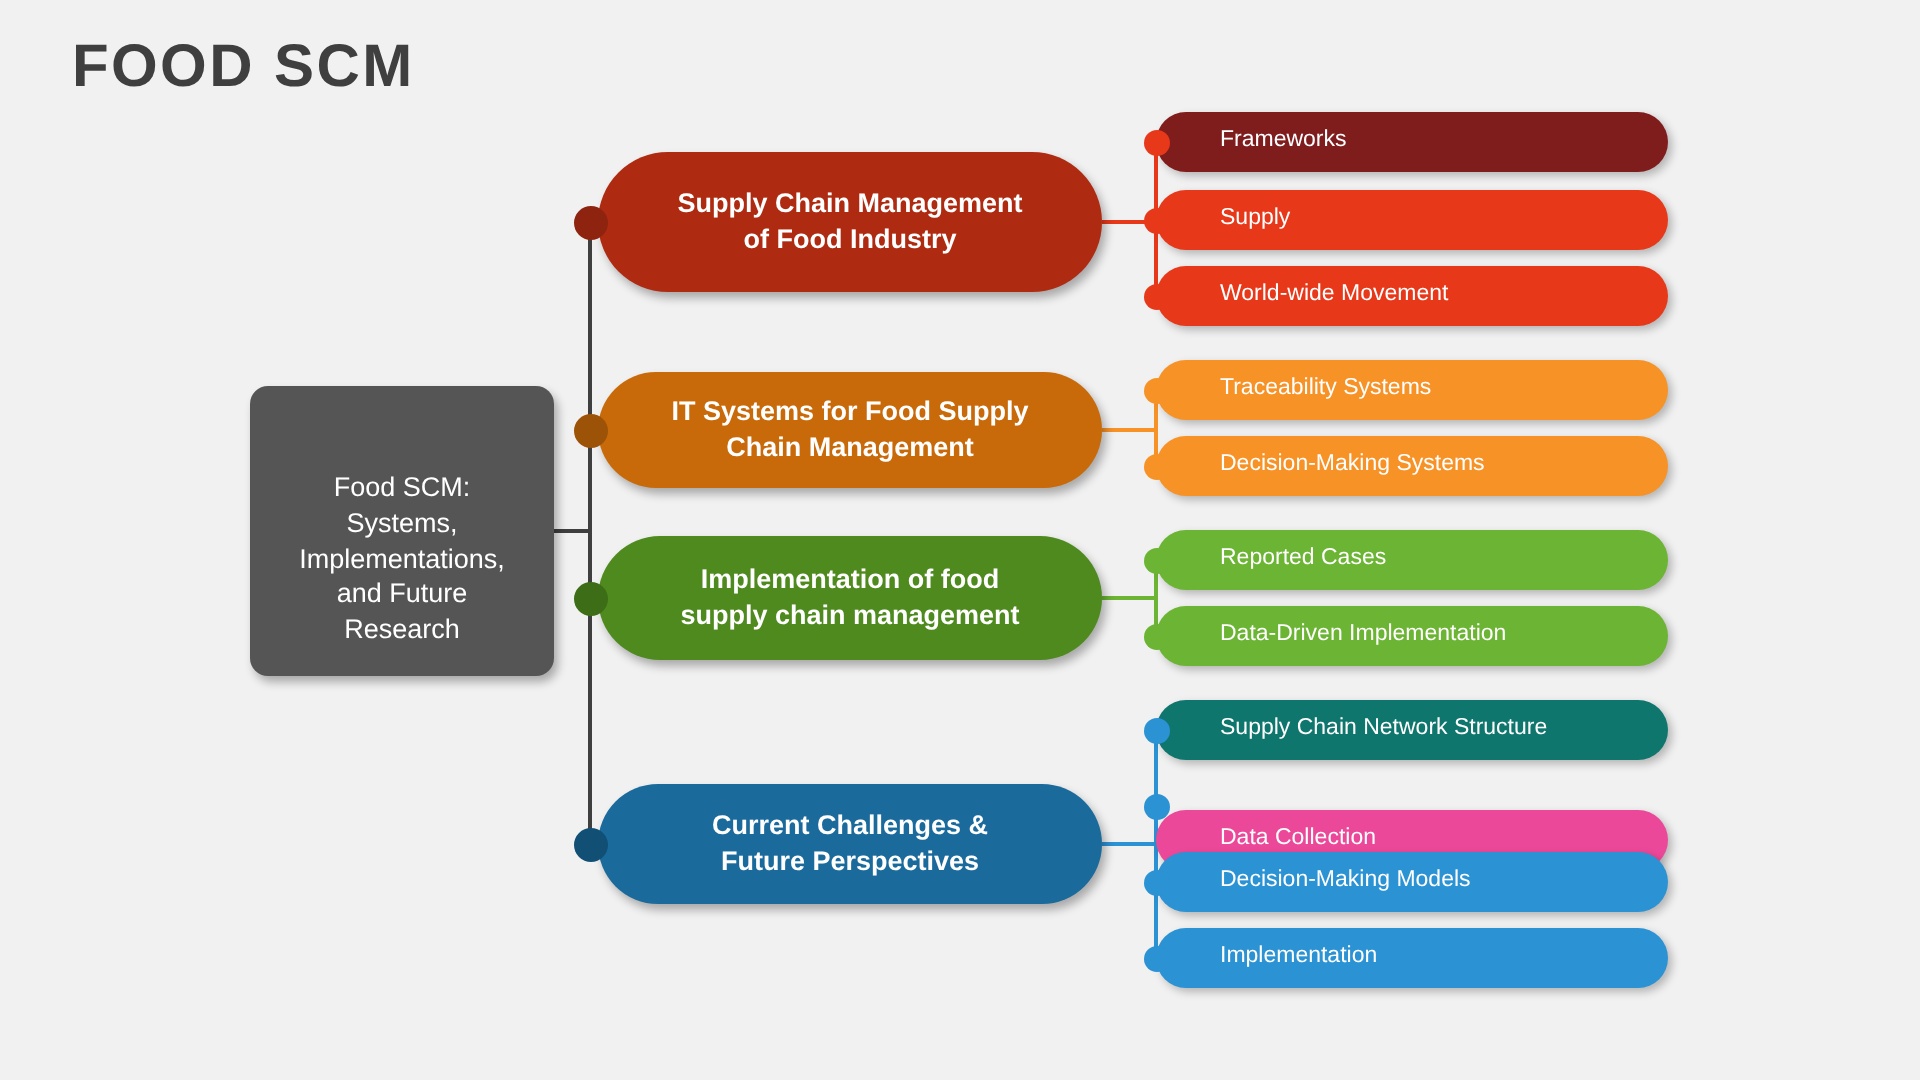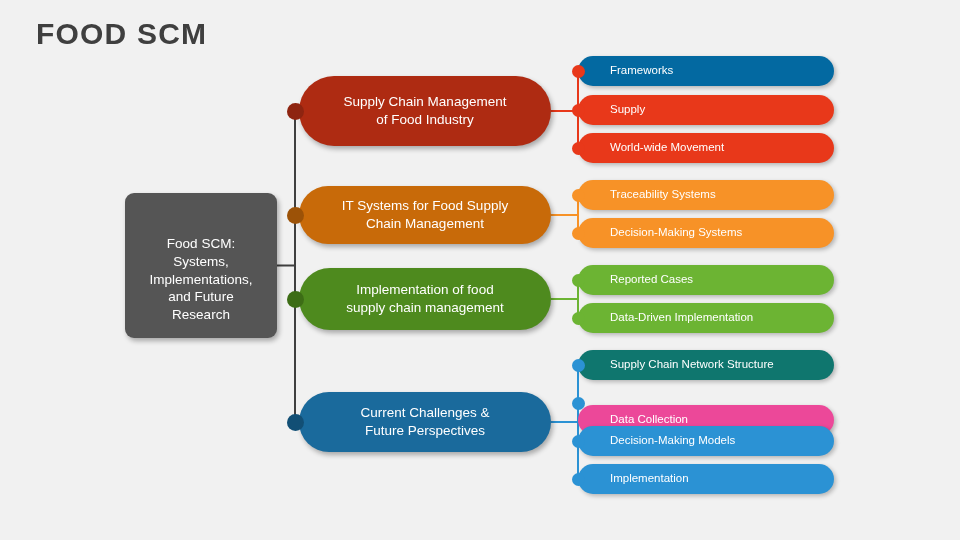--- a/index.html
+++ b/index.html
@@ -80,21 +80,21 @@
     align-items: center;
     justify-content: center;
     text-align: center;
     box-sizing: border-box;
     padding: 4px 16px;
     box-shadow: 2px 3px 5px rgba(0,0,0,0.30);
   }
   .branch .branch-label {
     color: #ffffff;
     font-size: 13.5px;
-    font-weight: normal;
+    font-weight: bold;
     line-height: 1.3;
     white-space: pre-line;
   }
 
   
   .leaf {
     position: absolute;
     left: 578px;
     width: 256px;
     height: 30px;
@@ -154,21 +154,21 @@
 and Future
 Research</div>
   </div>
 
   <div id="nodes-layer">
       <div class="branch" style="top: 76px; left: 299px; width: 252px; height: 70px; background: rgb(174, 43, 18);">
         <div class="branch-label">Supply Chain Management
 of Food Industry</div>
       </div>
       <div class="dot dot-branch" style="left: 287px; top: 103px; background: rgb(142, 36, 16);"></div>
-      <div class="leaf" style="left: 578px; width: 256px; top: 56px; background: #0369a1;">
+      <div class="leaf" style="left: 578px; width: 256px; top: 56px; background: #7f1d1d;">
         <div class="leaf-label">Frameworks</div>
       </div>
       <div class="dot dot-leaf" style="left: 571.5px; top: 64.5px; background: rgb(232, 56, 26);"></div>
       <div class="leaf" style="left: 578px; width: 256px; top: 95px; background: rgb(232, 56, 26);">
         <div class="leaf-label">Supply</div>
       </div>
       <div class="dot dot-leaf" style="left: 571.5px; top: 103.5px; background: rgb(232, 56, 26);"></div>
       <div class="leaf" style="left: 578px; width: 256px; top: 133px; background: rgb(232, 56, 26);">
         <div class="leaf-label">World-wide Movement</div>
       </div>

